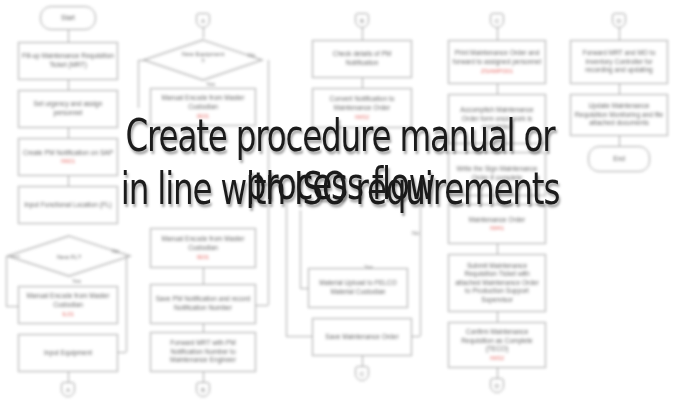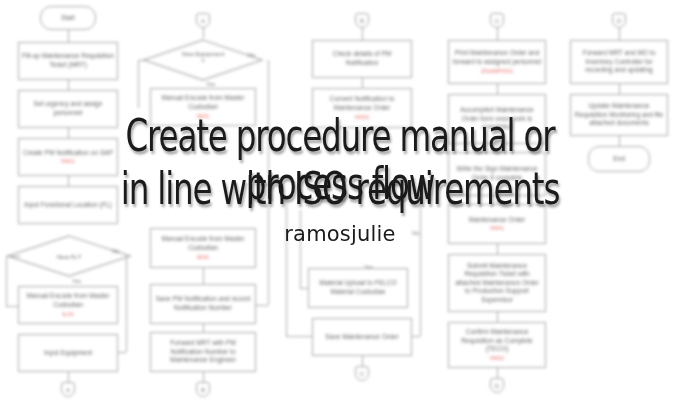--- a/index.html
+++ b/index.html
@@ -182,14 +182,13 @@
     </div>
   <div class="vline" style="left:619px;top:136px;height:10px;"></div>
   <div class="box term" style="left:588px;top:146px;width:62px;height:26px;">
       <span>End</span>
     </div>
 </div>
 
 <div class="overlay">
   <div class="title t1">Create procedure manual or process flow</div>
   <div class="title t2">in line with ISO requirements</div>
-  <div class="author">ramosjulie</div>
 </div>
 
 </body></html>

